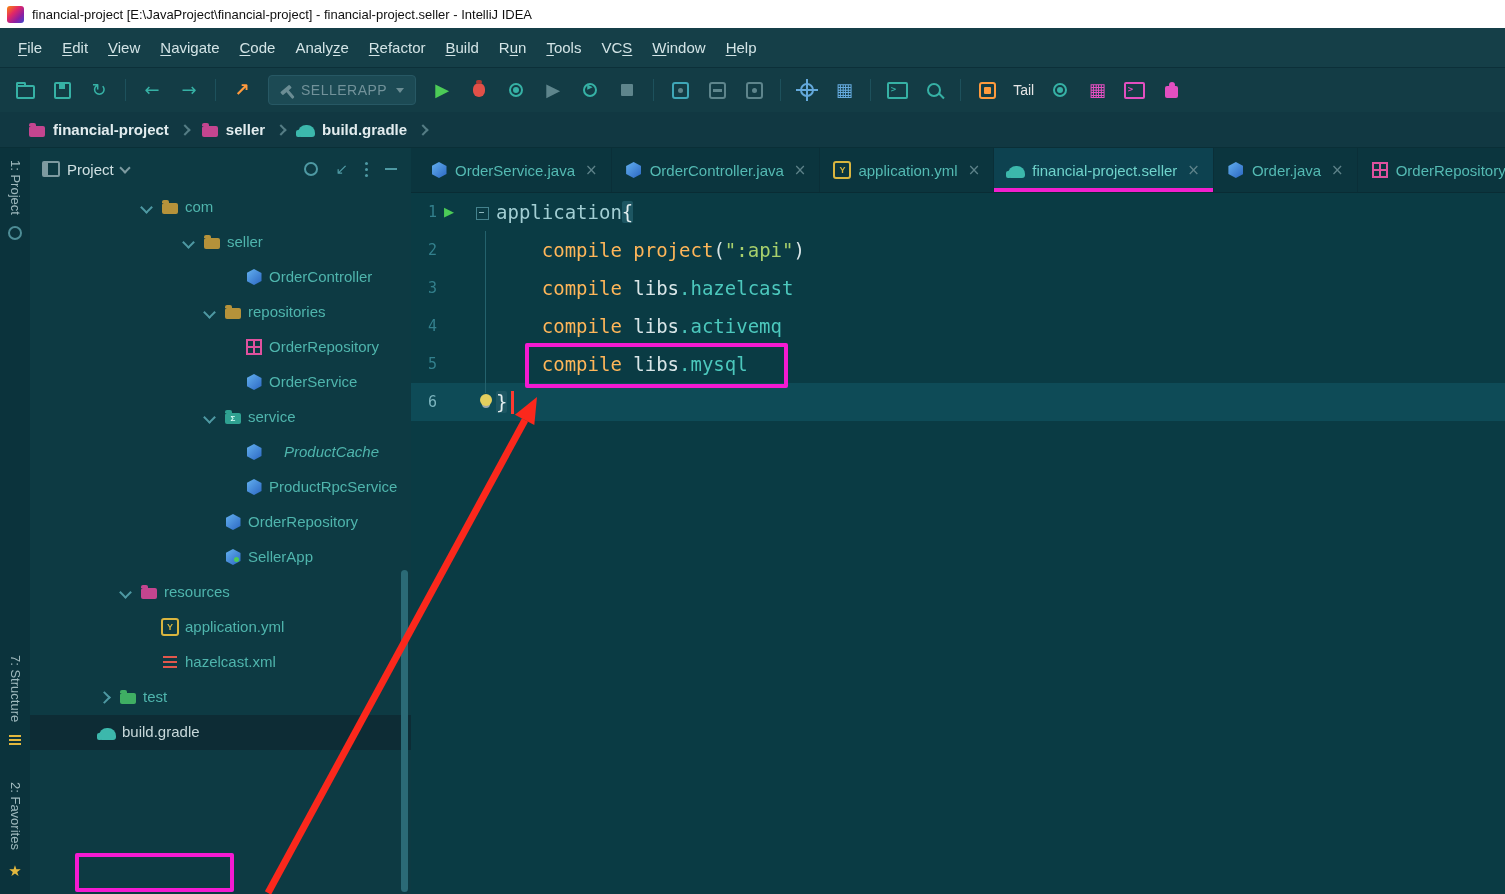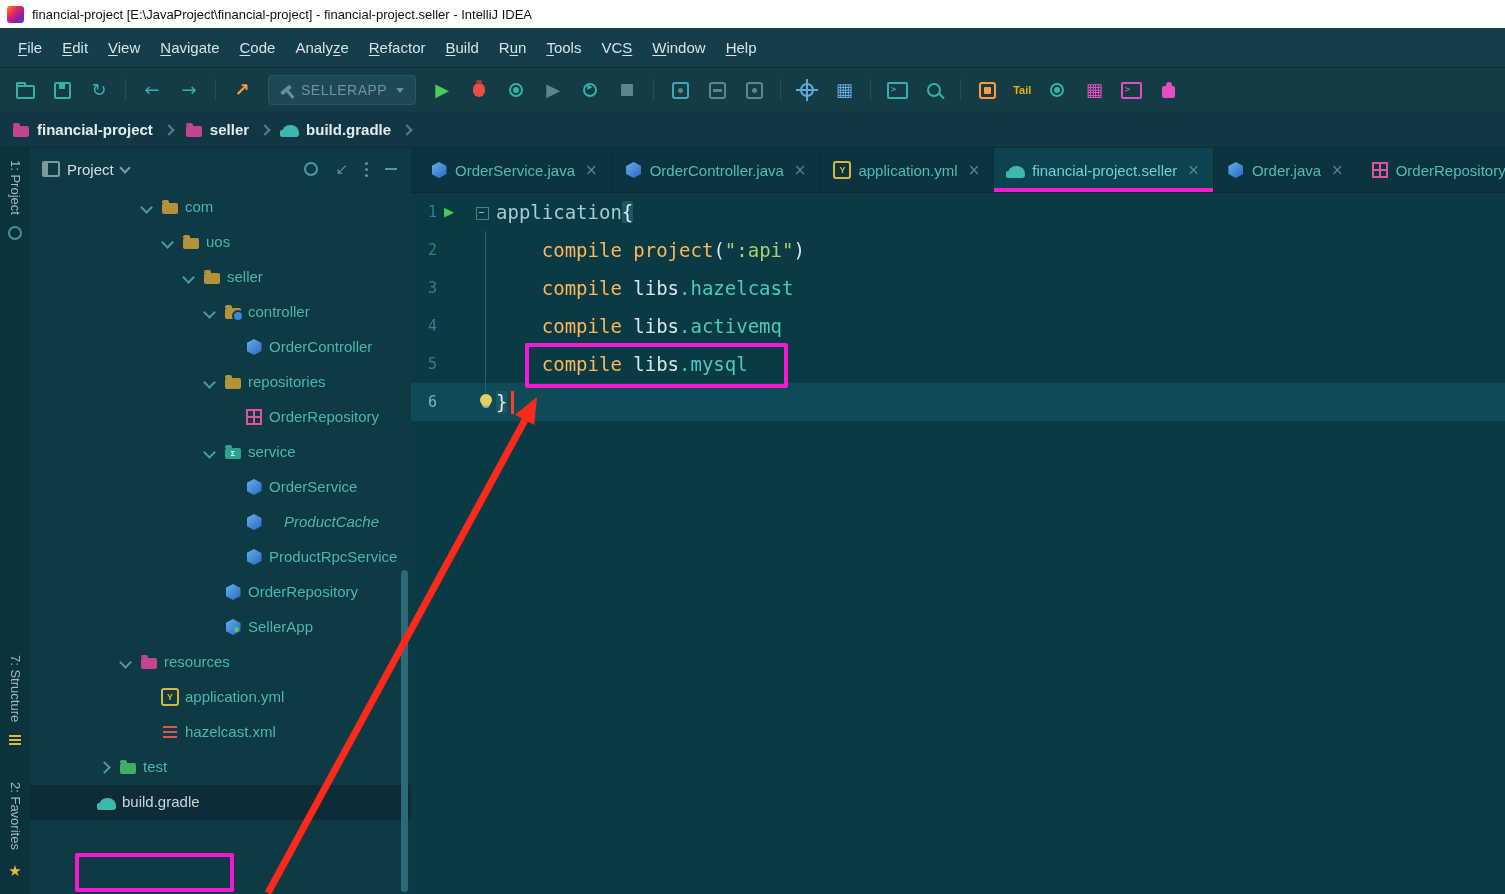--- a/index.html
+++ b/index.html
@@ -60,25 +60,25 @@
   .sh-box.orange{border-color:#ff9a3d;} .sh-box.orange::after{content:"";position:absolute;left:3px;top:3px;width:7px;height:7px;background:#ff9a3d;border-radius:1px;}
   .sh-puzzle{width:13px;height:12px;background:#e24fc0;border-radius:2px;position:relative;margin-top:4px;}
   .sh-puzzle::before{content:"";position:absolute;top:-4px;left:4px;width:6px;height:6px;border-radius:50%;background:#e24fc0;}
   .sh-hammer{width:12px;height:4px;background:#6b8d94;border-radius:1px;position:relative;transform:rotate(-40deg);}
   .sh-hammer::after{content:"";position:absolute;left:5px;top:3px;width:3px;height:10px;background:#6b8d94;border-radius:1px;}
   .runcfg{display:flex;align-items:center;gap:9px;background:#1c4a54;border:1px solid #275864;
           border-radius:4px;height:28px;padding:0 11px;flex:none;}
   .runcfg-label{color:#72929a;font-size:14px;letter-spacing:.5px;}
   .sh-caretdown{width:0;height:0;border-left:4px solid transparent;border-right:4px solid transparent;
                 border-top:5px solid #6b8d94;}
-  .tail-label{color:#eab308;font-size:11px;font-weight:bold;}
+  .tail-label{color:#e5e5e5;font-size:14px;}
 
   
   .crumbbar{position:absolute;left:0;top:112px;width:100%;height:36px;background:#113842;
-            display:flex;align-items:center;gap:9px;padding-left:12px;box-sizing:border-box;
+            display:flex;align-items:center;gap:9px;padding-left:28px;box-sizing:border-box;
             border-bottom:1px solid #0a2f37;}
   .crumb{display:flex;align-items:center;gap:7px;}
   .crumb-label{color:#e2ecee;font-size:15px;font-weight:600;}
   .crumb-sep{width:6px;height:6px;border-right:2px solid #557d85;border-top:2px solid #557d85;
              transform:rotate(45deg);margin:0 3px;}
   .icwrap{width:18px;height:18px;display:flex;align-items:center;justify-content:center;flex:none;position:relative;}
 
   
   .i-folder,.i-folder-gear,.i-folder-sigma,.i-folder-resources,.i-folder-test{
      position:relative;width:16px;height:11px;border-radius:2px;background:#b5923a;margin-top:3px;}
@@ -331,71 +331,57 @@
     </div>
     <div class="tree">
         <div class="tree-row">
           <span class="chev down" style="left: 112px;"></span>
           <span class="ticon" style="left: 131px;">
             <span class="i-folder"></span>
           </span>
           <span class="tlabel" style="left: 155px;">com</span>
         </div>
         <div class="tree-row">
-          <span class="chev down" style="left: 133px;"></span>
-          <span class="ticon" style="left: 152px;">
-            <span class="i-folder"></span>
-          </span>
-          <span class="tlabel" style="left: 176px;">uos</span>
-        </div>
-        <div class="tree-row">
           <span class="chev down" style="left: 154px;"></span>
           <span class="ticon" style="left: 173px;">
             <span class="i-folder"></span>
           </span>
           <span class="tlabel" style="left: 197px;">seller</span>
         </div>
         <div class="tree-row">
-          <span class="chev down" style="left: 175px;"></span>
-          <span class="ticon" style="left: 194px;">
-            <span class="i-folder-gear"></span>
-          </span>
-          <span class="tlabel" style="left: 218px;">controller</span>
-        </div>
-        <div class="tree-row">
           <span class="ticon" style="left: 215px;">
             <span class="i-class"></span>
           </span>
           <span class="tlabel" style="left: 239px;">OrderController</span>
         </div>
         <div class="tree-row">
           <span class="chev down" style="left: 175px;"></span>
           <span class="ticon" style="left: 194px;">
             <span class="i-folder"></span>
           </span>
           <span class="tlabel" style="left: 218px;">repositories</span>
         </div>
         <div class="tree-row">
           <span class="ticon" style="left: 215px;">
             <span class="i-grid"></span>
           </span>
           <span class="tlabel" style="left: 239px;">OrderRepository</span>
         </div>
         <div class="tree-row">
+          <span class="ticon" style="left: 215px;">
+            <span class="i-class"></span>
+          </span>
+          <span class="tlabel" style="left: 239px;">OrderService</span>
+        </div>
+        <div class="tree-row">
           <span class="chev down" style="left: 175px;"></span>
           <span class="ticon" style="left: 194px;">
             <span class="i-folder-sigma"></span>
           </span>
           <span class="tlabel" style="left: 218px;">service</span>
-        </div>
-        <div class="tree-row">
-          <span class="ticon" style="left: 215px;">
-            <span class="i-class"></span>
-          </span>
-          <span class="tlabel" style="left: 239px;">OrderService</span>
         </div>
         <div class="tree-row">
           <span class="ticon" style="left: 215px;">
             <span class="i-class"></span>
           </span>
           <span class="tlabel" style="left: 254px; font-style: italic;">ProductCache</span>
         </div>
         <div class="tree-row">
           <span class="ticon" style="left: 215px;">
             <span class="i-class"></span>

